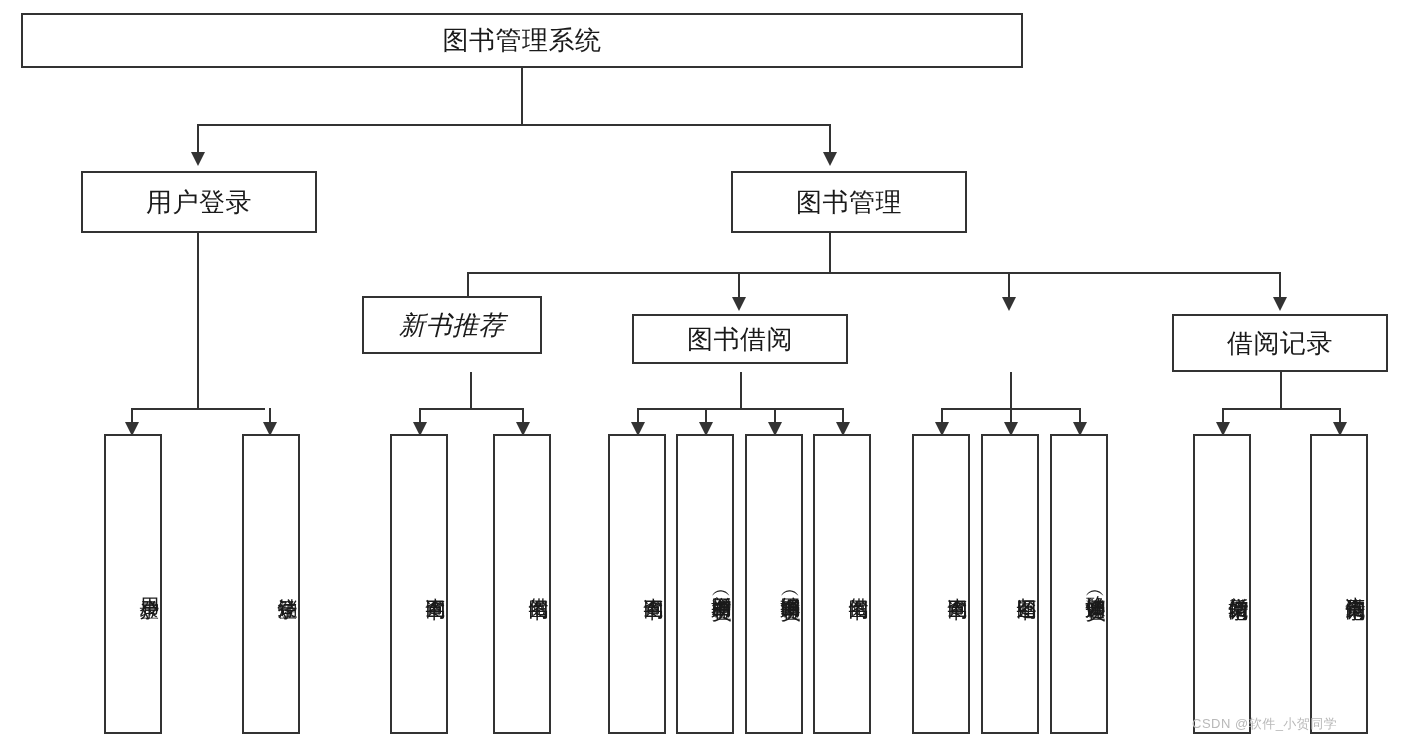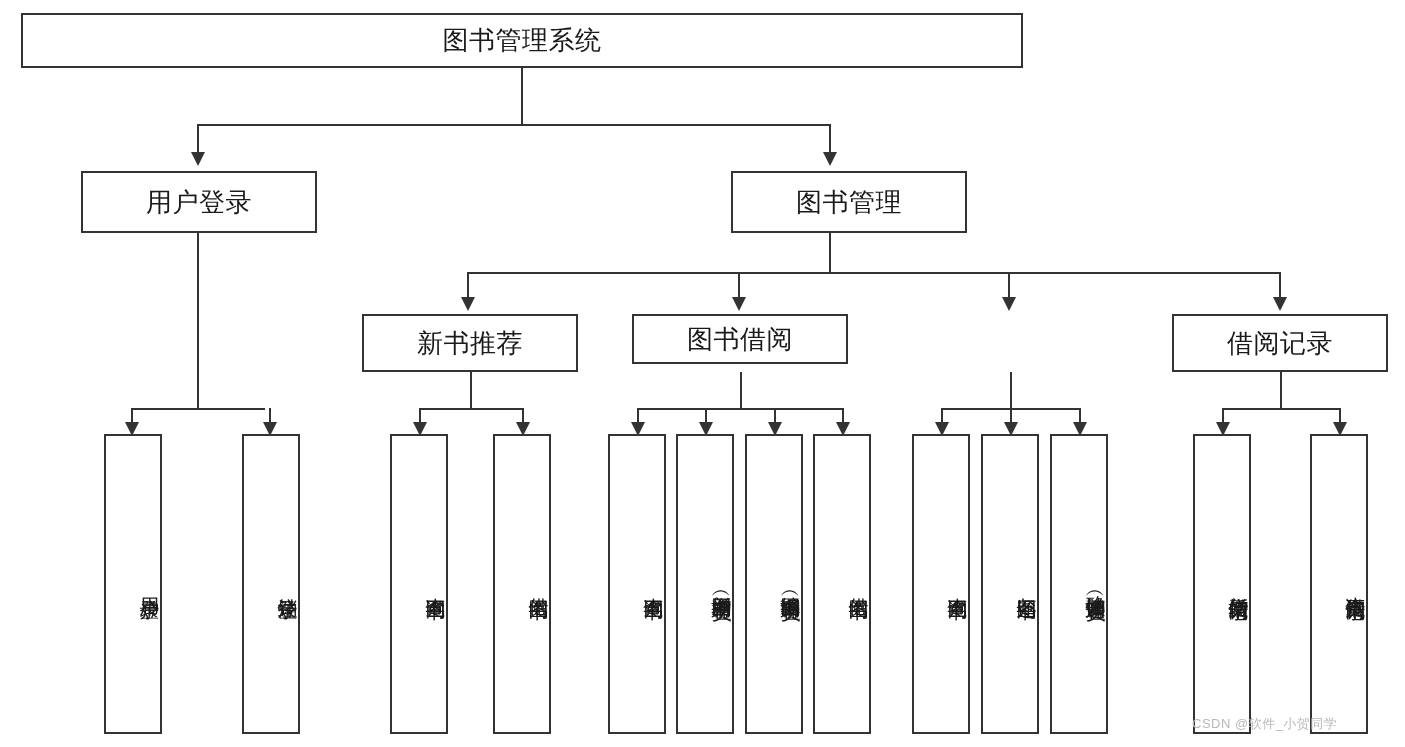--- a/index.html
+++ b/index.html
@@ -107,21 +107,21 @@
   <div class="edge-h" style="left:467px; top:272px; width:813px;"></div>
   <div class="edge-v" style="left:467px; top:272px; height:27px;"></div>
   <div class="arrow" style="left:461px; top:297px;"></div>
   <div class="edge-v" style="left:738px; top:272px; height:27px;"></div>
   <div class="arrow" style="left:732px; top:297px;"></div>
   <div class="edge-v" style="left:1008px; top:272px; height:27px;"></div>
   <div class="arrow" style="left:1002px; top:297px;"></div>
   <div class="edge-v" style="left:1279px; top:272px; height:27px;"></div>
   <div class="arrow" style="left:1273px; top:297px;"></div>
 
-  <div class="node horiz" style="left:362px; top:314px; width:216px; height:58px;">
+  <div class="node horiz" style="left:362px; top:296px; width:180px; height:58px;font-style:italic;">
     <span>新书推荐</span>
   </div>
   <div class="node horiz" style="left:632px; top:314px; width:216px; height:50px;font-family:Liberation Mono, monospace;">
     <span>图书借阅</span>
   </div>
   <div class="node horiz" style="left:1172px; top:314px; width:216px; height:58px;">
     <span>借阅记录</span>
   </div>
 
   <div class="edge-v" style="left:470px; top:372px; height:36px;"></div>

